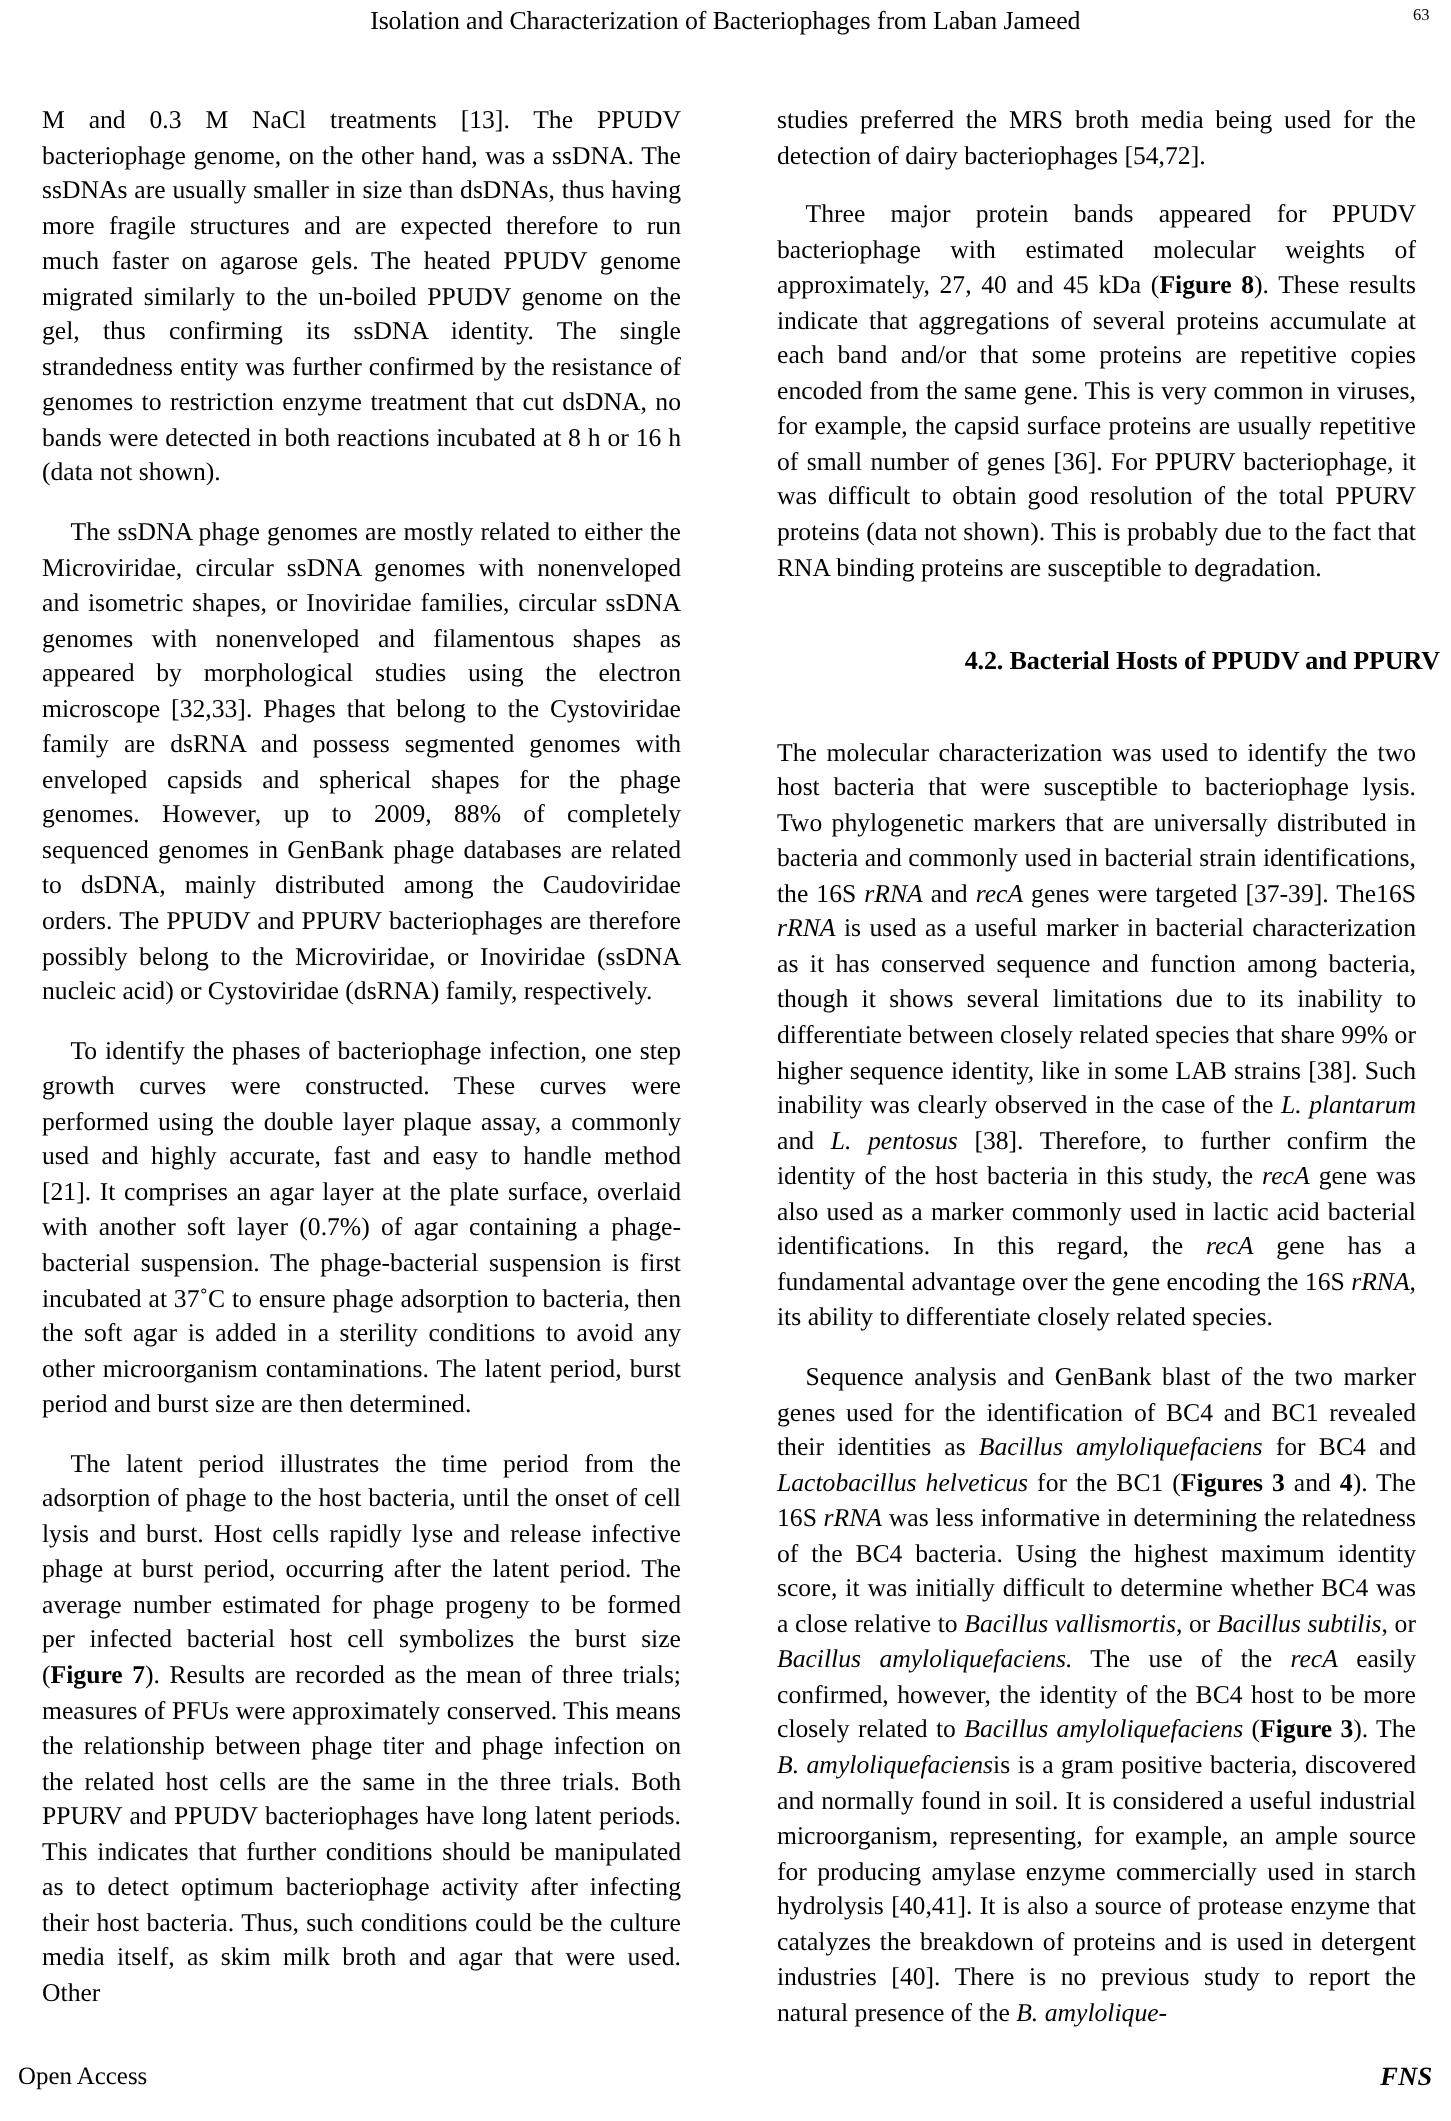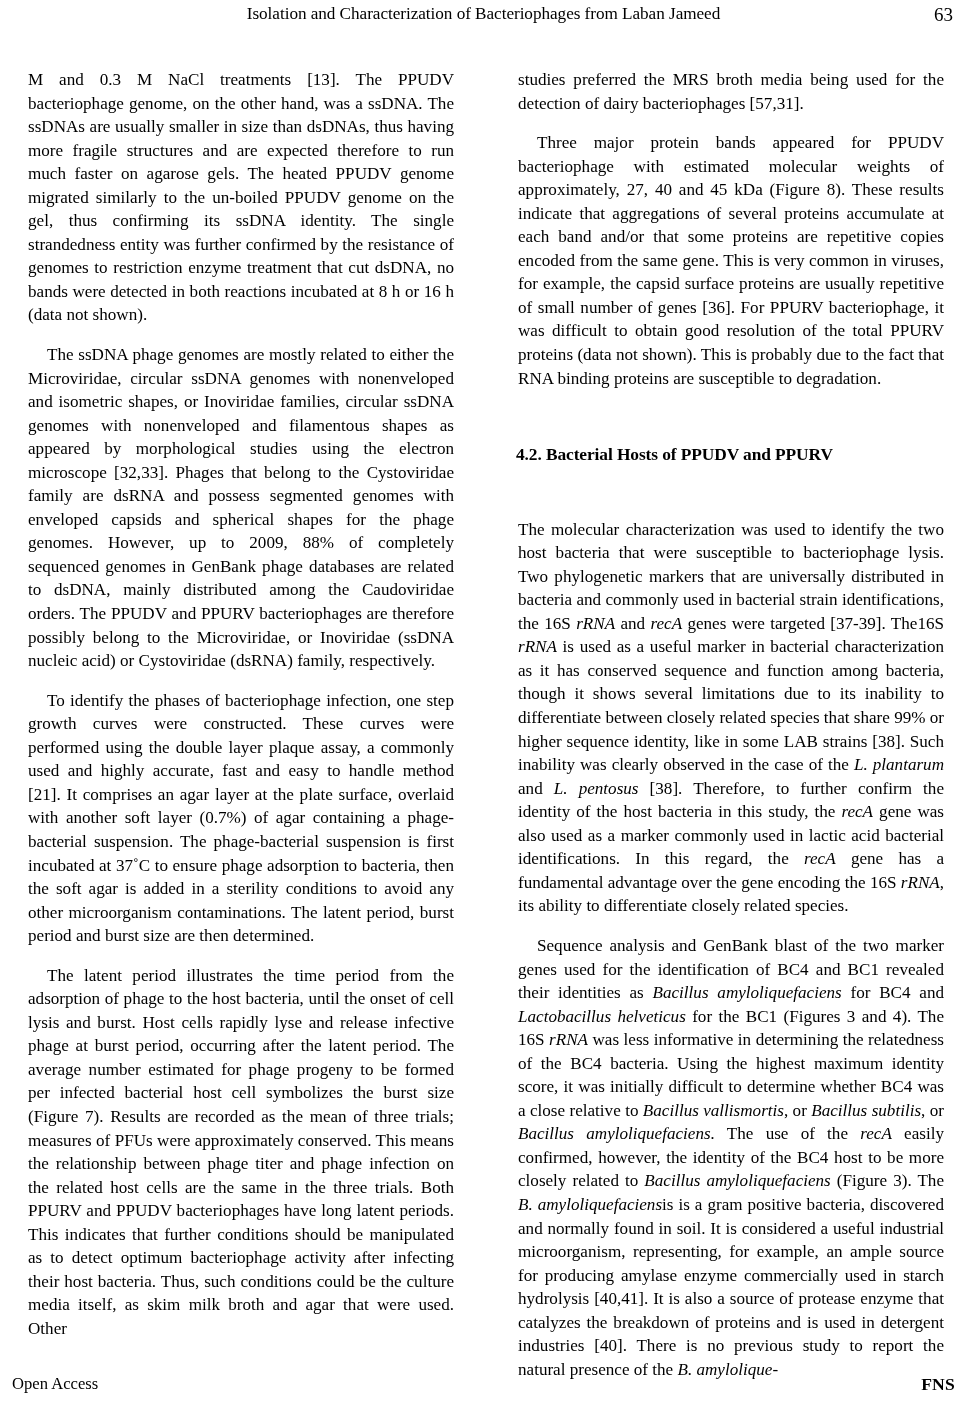--- a/index.html
+++ b/index.html
@@ -34,21 +34,21 @@
   }
   .running-head-title {
     font-size: 17.2px;
     letter-spacing: -0.05px;
     white-space: nowrap;
   }
   .running-head-pageno {
     position: absolute;
     right: 2px;
     top: 4px;
-    font-size: 19px;
+    font-size: 11px;
   }
 
   
   .columns {
     position: absolute;
     top: 52px;
     left: 12px;
     right: 12px;
     bottom: 78px;
     display: flex;
@@ -66,49 +66,51 @@
     text-align: justify;
     text-justify: inter-word;
     hyphens: manual;
     -webkit-hyphens: manual;
   }
   p.para.indent {
     text-indent: 19px;
   }
 
   h2.section-head {
-    margin: 14px;
+    margin: 0;
     font-size: 17.4px;
     font-weight: bold;
     line-height: 23.55px;
     letter-spacing: -0.1px;
+    text-align: right;
   }
   .gap-before-head { height: 23px; }
   .gap-after-head  { height: 21px; }
 
   i, em { }
-  b, strong { font-weight: normal; }
+  b, strong { font-weight: bold; }
 
   
   .footer {
     position: absolute;
     left: 12px;
     right: 12px;
     bottom: 18px;
     height: 24px;
     display: flex;
     align-items: center;
     justify-content: space-between;
   }
   .footer-left {
     font-size: 16.6px;
   }
   .footer-right {
     font-size: 17.6px;
     font-weight: bold;
+    font-style: italic;
     letter-spacing: 0.2px;
   }
 </style>
 </head>
 <body>
 
 <div class="page">
 
   <div class="running-head">
     <div class="running-head-title">Isolation and Characterization of Bacteriophages from Laban Jameed</div>
@@ -118,21 +120,21 @@
   <div class="columns">
 
     <div class="col" id="left-col">
         <p class="para" id="p1-genome-ssdna">M and 0.3 M NaCl treatments [13]. The PPUDV bacteriophage genome, on the other hand, was a ssDNA. The ssDNAs are usually smaller in size than dsDNAs, thus having more fragile structures and are expected therefore to run much faster on agarose gels. The heated PPUDV genome migrated similarly to the un-boiled PPUDV genome on the gel, thus confirming its ssDNA identity. The single strandedness entity was further confirmed by the resistance of genomes to restriction enzyme treatment that cut dsDNA, no bands were detected in both reactions incubated at 8 h or 16 h (data not shown).</p>
         <p class="para indent" id="p2-ssdna-families">The ssDNA phage genomes are mostly related to either the Microviridae, circular ssDNA genomes with nonenveloped and isometric shapes, or Inoviridae families, circular ssDNA genomes with nonenveloped and filamentous shapes as appeared by morphological studies using the electron microscope [32,33]. Phages that belong to the Cystoviridae family are dsRNA and possess segmented genomes with enveloped capsids and spherical shapes for the phage genomes. However, up to 2009, 88% of completely sequenced genomes in GenBank phage databases are related to dsDNA, mainly distributed among the Caudoviridae orders. The PPUDV and PPURV bacteriophages are therefore possibly belong to the Microviridae, or Inoviridae (ssDNA nucleic acid) or Cystoviridae (dsRNA) family, respectively.</p>
         <p class="para indent" id="p3-one-step-growth">To identify the phases of bacteriophage infection, one step growth curves were constructed. These curves were performed using the double layer plaque assay, a commonly used and highly accurate, fast and easy to handle method [21]. It comprises an agar layer at the plate surface, overlaid with another soft layer (0.7%) of agar containing a phage-bacterial suspension. The phage-bacterial suspension is first incubated at 37˚C to ensure phage adsorption to bacteria, then the soft agar is added in a sterility conditions to avoid any other microorganism contaminations. The latent period, burst period and burst size are then determined.</p>
         <p class="para indent" id="p4-latent-period"><span>The latent period illustrates the time period from the adsorption of phage to the host bacteria, until the onset of cell lysis and burst. Host cells rapidly lyse and release infective phage at burst period, occurring after the latent period. The average number estimated for phage progeny to be formed per infected bacterial host cell symbolizes the burst size (</span><b>Figure 7</b><span>). Results are recorded as the mean of three trials; measures of PFUs were approximately conserved. This means the relationship between phage titer and phage infection on the related host cells are the same in the three trials. Both PPURV and PPUDV bacteriophages have long latent periods. This indicates that further conditions should be manipulated as to detect optimum bacteriophage activity after infecting their host bacteria. Thus, such conditions could be the culture media itself, as skim milk broth and agar that were used. Other</span></p>
       </div>
 
     <div class="col" id="right-col">
-        <p class="para" id="p5-mrs-broth">studies preferred the MRS broth media being used for the detection of dairy bacteriophages [57,31].</p>
+        <p class="para" id="p5-mrs-broth">studies preferred the MRS broth media being used for the detection of dairy bacteriophages [54,72].</p>
         <p class="para indent" id="p6-protein-bands"><span>Three major protein bands appeared for PPUDV bacteriophage with estimated molecular weights of approximately, 27, 40 and 45 kDa (</span><b>Figure 8</b><span>). These results indicate that aggregations of several proteins accumulate at each band and/or that some proteins are repetitive copies encoded from the same gene. This is very common in viruses, for example, the capsid surface proteins are usually repetitive of small number of genes [36]. For PPURV bacteriophage, it was difficult to obtain good resolution of the total PPURV proteins (data not shown). This is probably due to the fact that RNA binding proteins are susceptible to degradation.</span></p>
         <div class="gap-before-head"></div>
         <h2 class="section-head">4.2. Bacterial Hosts of PPUDV and PPURV</h2>
         <div class="gap-after-head"></div>
         <p class="para" id="p7-molecular-characterization"><span>The molecular characterization was used to identify the two host bacteria that were susceptible to bacteriophage lysis. Two phylogenetic markers that are universally distributed in bacteria and commonly used in bacterial strain identifications, the 16S </span><i>rRNA</i><span> and </span><i>recA</i><span> genes were targeted [37-39]. The16S </span><i>rRNA</i><span> is used as a useful marker in bacterial characterization as it has conserved sequence and function among bacteria, though it shows several limitations due to its inability to differentiate between closely related species that share 99% or higher sequence identity, like in some LAB strains [38]. Such inability was clearly observed in the case of the </span><i>L. plantarum</i><span> and </span><i>L. pentosus</i><span> [38]. Therefore, to further confirm the identity of the host bacteria in this study, the </span><i>recA</i><span> gene was also used as a marker commonly used in lactic acid bacterial identifications. In this regard, the </span><i>recA</i><span> gene has a fundamental advantage over the gene encoding the 16S </span><i>rRNA</i><span>, its ability to differentiate closely related species.</span></p>
         <p class="para indent" id="p8-sequence-analysis"><span>Sequence analysis and GenBank blast of the two marker genes used for the identification of BC4 and BC1 revealed their identities as </span><i>Bacillus amyloliquefaciens</i><span> for BC4 and </span><i>Lactobacillus helveticus</i><span> for the BC1 (</span><b>Figures 3</b><span> and </span><b>4</b><span>). The 16S </span><i>rRNA</i><span> was less informative in determining the relatedness of the BC4 bacteria. Using the highest maximum identity score, it was initially difficult to determine whether BC4 was a close relative to </span><i>Bacillus vallismortis</i><span>, or </span><i>Bacillus subtilis</i><span>, or </span><i>Bacillus amyloliquefaciens.</i><span> The use of the </span><i>recA</i><span> easily confirmed, however, the identity of the BC4 host to be more closely related to </span><i>Bacillus amyloliquefaciens</i><span> (</span><b>Figure 3</b><span>). The </span><i>B. amyloliquefaciens</i><span>is is a gram positive bacteria, discovered and normally found in soil. It is considered a useful industrial microorganism, representing, for example, an ample source for producing amylase enzyme commercially used in starch hydrolysis [40,41]. It is also a source of protease enzyme that catalyzes the breakdown of proteins and is used in detergent industries [40]. There is no previous study to report the natural presence of the </span><i>B. amylolique-</i></p>
       </div>
 
   </div>
 

